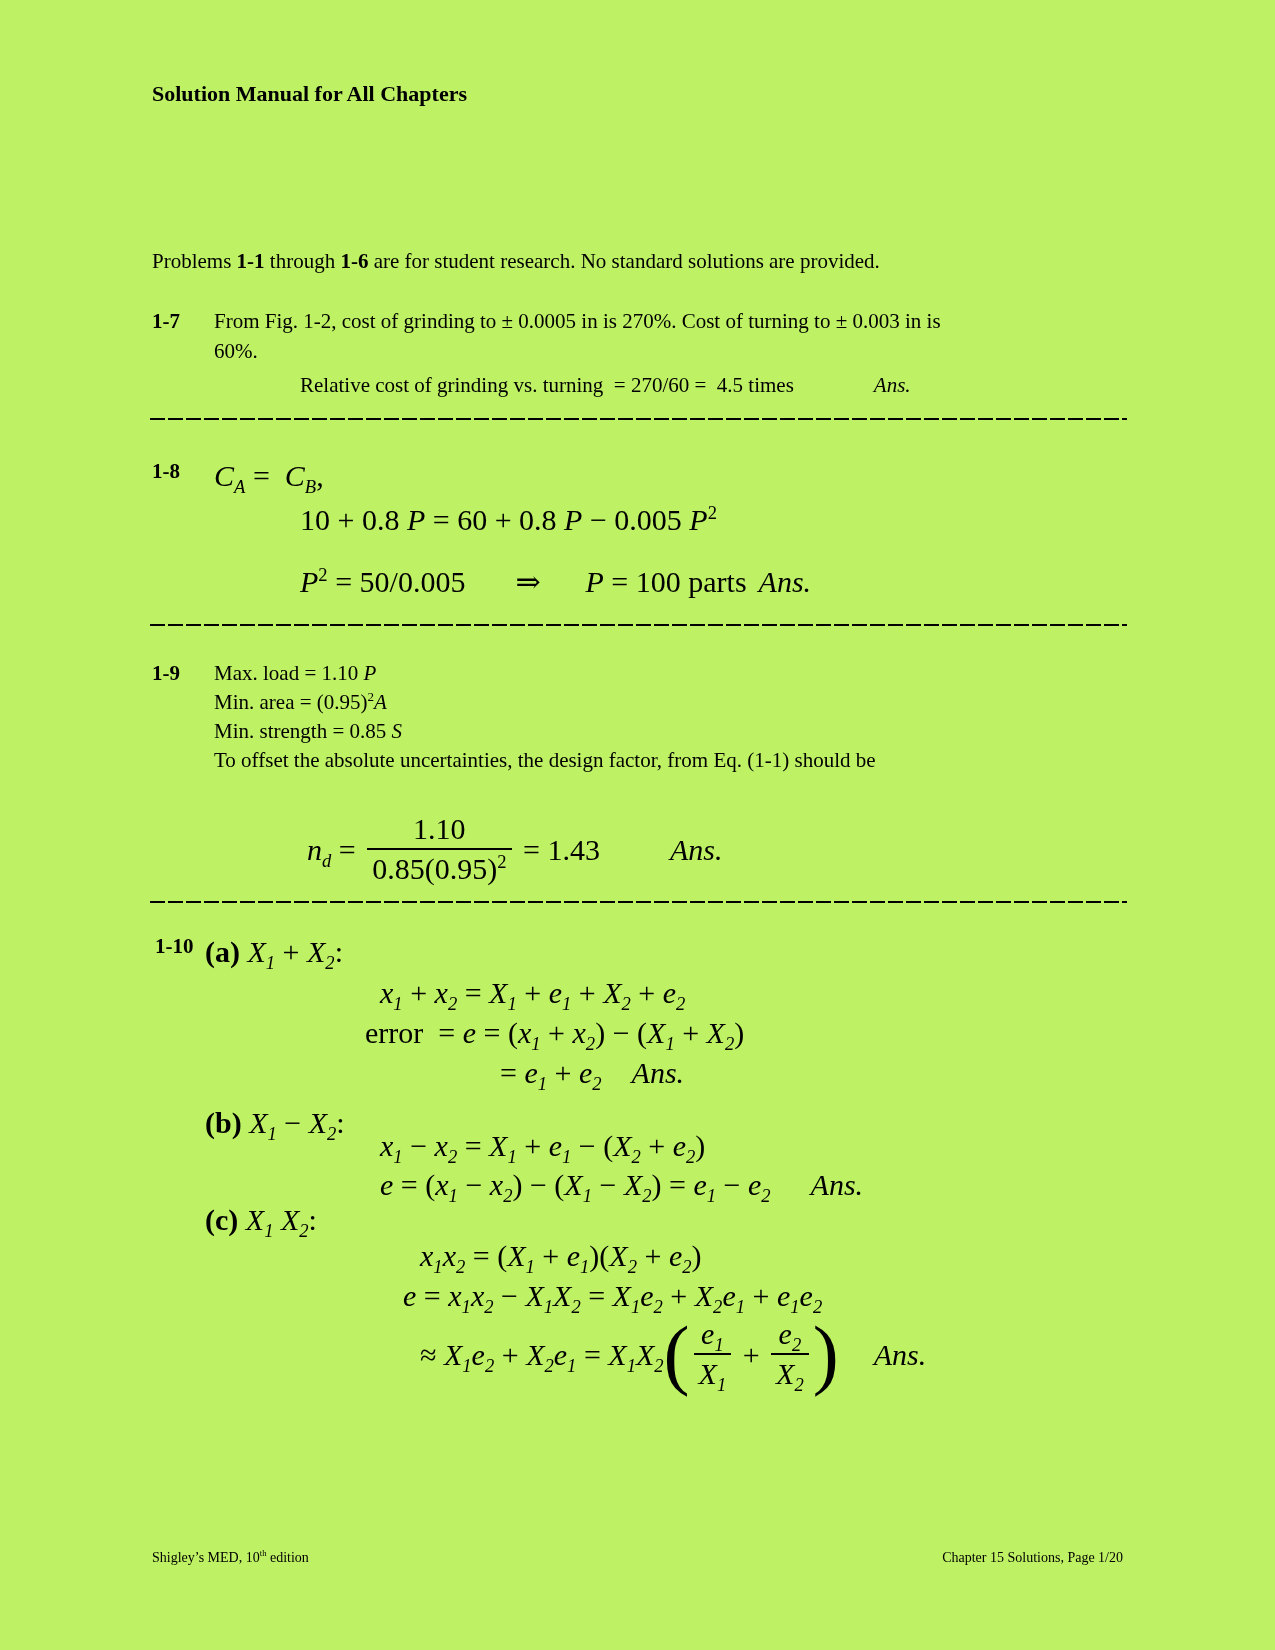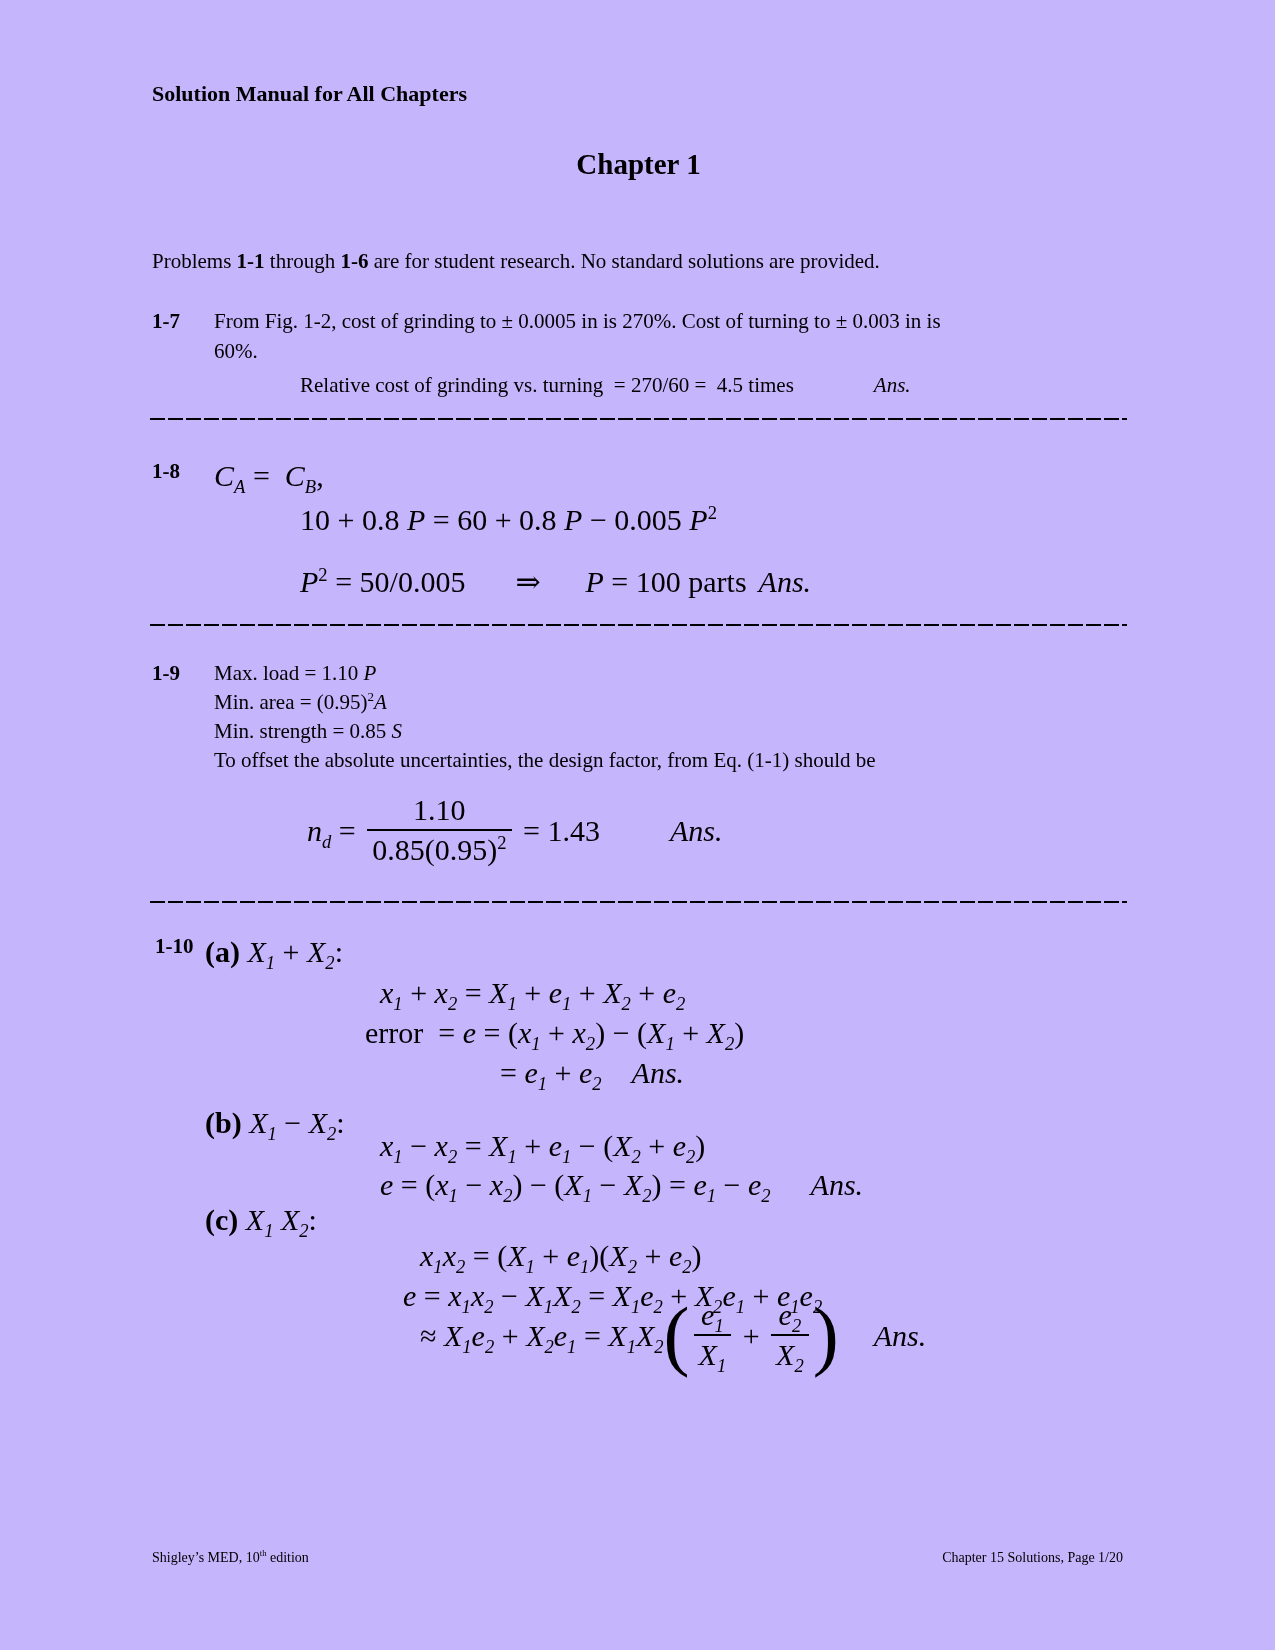--- a/index.html
+++ b/index.html
@@ -1,55 +1,54 @@
 <!DOCTYPE html>
 <html><head>
 <meta charset="utf-8">
 <style>
   html,body{margin:0;padding:0;background:#e8e8e8;}
   #page{
     position:relative;
     width:1275px;height:1650px;
-    background:#c4b5fd;
+    background:#bef264;
     font-family:"Liberation Serif","DejaVu Serif",serif;
     font-size:21px;color:#000;
     margin:0 auto;
     overflow:hidden;
   }
   .line{position:absolute;white-space:nowrap;line-height:1.3;}
   .doc-title{font-weight:bold;font-size:22px;}
   .chapter{font-weight:bold;font-size:29px;text-align:center;}
   .pnum{font-weight:bold;}
   .math{font-size:30px;}
   .run{white-space:pre;}
   .it{font-style:italic;}
   .bd{font-weight:bold;}
   sub{font-size:62%;font-style:italic;line-height:0;}
   sup{font-size:62%;line-height:0;}
   .hsp{display:inline-block;height:1px;}
   .frac{display:inline-grid;justify-items:center;vertical-align:middle;margin:0 4px;text-align:center;}
   .fnum,.fden{white-space:pre;line-height:1.15;padding:0 5px;}
   .fbar{justify-self:stretch;height:2px;background:#000;margin:1px 0 2px;}
-  .eqrow{display:flex;align-items:center;}
+  .eqrow{display:flex;align-items:center;margin-top:19px;}
   .bigp{font-size:260%;line-height:1;vertical-align:middle;font-weight:400;}
   .sep{
     position:absolute;height:2px;
     background:repeating-linear-gradient(to right,#000 0 15px,rgba(0,0,0,0) 15px 18px);
   }
   .footer{font-size:14px;}
   .footer sup{font-style:normal;}
 </style>
 </head>
 <body>
 
 <div id="page">
 
   <div class="line doc-title" style="left:152px;top:80px;">Solution Manual for All Chapters</div>
 
-  <div class="line chapter" style="left:150px;top:146px;width:977px;">Chapter 1</div>
 
   <div class="line" style="left:152px;top:248px;"><span class="run"><span>Problems </span><span class="bd">1-1</span><span> through </span><span class="bd">1-6</span><span> are for student research. No standard solutions are provided.</span></span></div>
 
   <div class="line pnum" style="left:152px;top:308px;">1-7</div>
   <div class="line" style="left:214px;top:308px;"><span class="run"><span>From Fig. 1-2, cost of grinding to ± 0.0005 in is 270%. Cost of turning to ± 0.003 in is</span></span></div>
   <div class="line" style="left:214px;top:338px;"><span class="run"><span>60%.</span></span></div>
   <div class="line" style="left:300px;top:372px;"><span class="run"><span>Relative cost of grinding vs. turning  = 270/60 =  4.5 times</span></span><span class="hsp" style="width: 80px;"></span><span class="run"><span class="it">Ans.</span></span></div>
 
   <div class="sep" style="left:150px;top:418px;width:977px;"></div>
 

